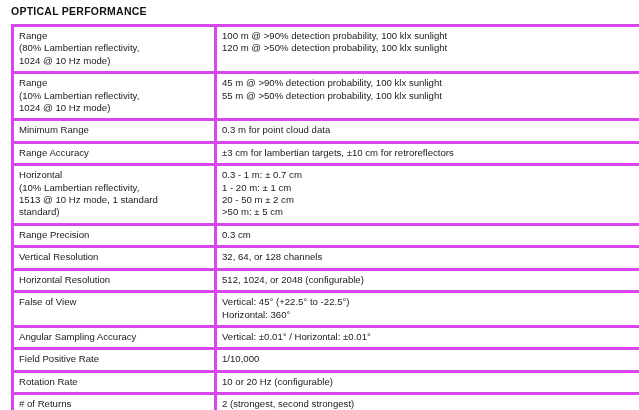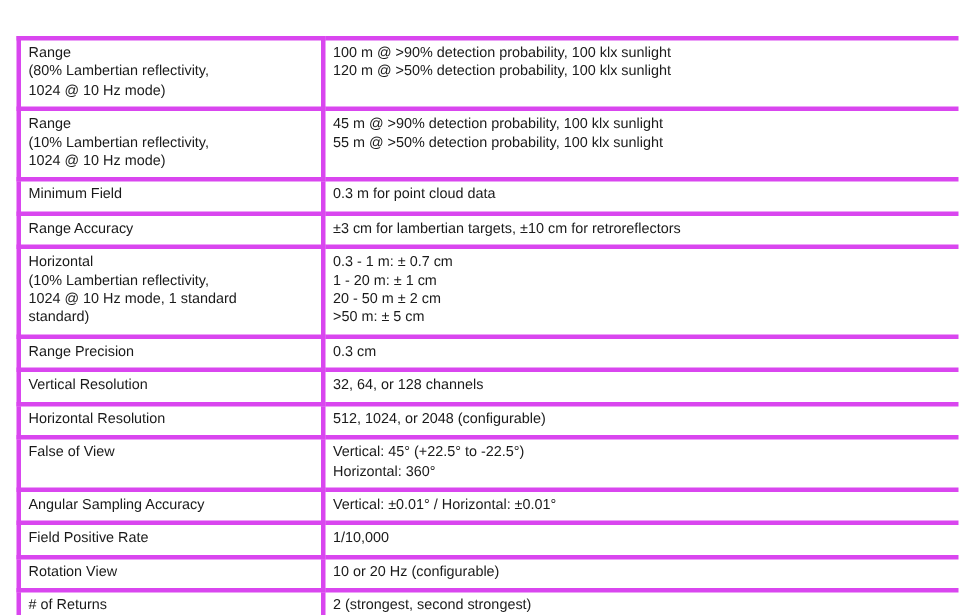--- a/index.html
+++ b/index.html
@@ -59,20 +59,21 @@
   }
   .pad-bottom-lg {
     padding-bottom: 14px;
   }
 </style>
 </head>
 <body>
 
 <div class="page">
 
+  <div class="section-title">OPTICAL PERFORMANCE</div>
 
   <table class="spec-table">
     <tbody>
         <tr>
           <td class="label pad-bottom-lg">
             <span class="cell-line">Range</span>
             <span class="cell-line">(80% Lambertian reflectivity,</span>
             <span class="cell-line">1024 @ 10 Hz mode)</span>
           </td>
           <td class="value pad-bottom-lg">
@@ -86,39 +87,39 @@
             <span class="cell-line">(10% Lambertian reflectivity,</span>
             <span class="cell-line">1024 @ 10 Hz mode)</span>
           </td>
           <td class="value pad-bottom-lg">
             <span class="cell-line">45 m @ &gt;90% detection probability, 100 klx sunlight</span>
             <span class="cell-line">55 m @ &gt;50% detection probability, 100 klx sunlight</span>
           </td>
         </tr>
         <tr>
           <td class="label">
-            <span class="cell-line">Minimum Field</span>
+            <span class="cell-line">Minimum Range</span>
           </td>
           <td class="value">
             <span class="cell-line">0.3 m for point cloud data</span>
           </td>
         </tr>
         <tr>
           <td class="label">
             <span class="cell-line">Range Accuracy</span>
           </td>
           <td class="value">
             <span class="cell-line">±3 cm for lambertian targets, ±10 cm for retroreflectors</span>
           </td>
         </tr>
         <tr>
           <td class="label">
             <span class="cell-line">Horizontal</span>
             <span class="cell-line">(10% Lambertian reflectivity,</span>
-            <span class="cell-line">1024 @ 10 Hz mode, 1 standard</span>
+            <span class="cell-line">1513 @ 10 Hz mode, 1 standard</span>
             <span class="cell-line">standard)</span>
           </td>
           <td class="value">
             <span class="cell-line">0.3 - 1 m: ± 0.7 cm</span>
             <span class="cell-line">1 - 20 m: ± 1 cm</span>
             <span class="cell-line">20 - 50 m ± 2 cm</span>
             <span class="cell-line">&gt;50 m: ± 5 cm</span>
           </td>
         </tr>
         <tr>
@@ -165,21 +166,21 @@
         <tr>
           <td class="label">
             <span class="cell-line">Field Positive Rate</span>
           </td>
           <td class="value">
             <span class="cell-line">1/10,000</span>
           </td>
         </tr>
         <tr>
           <td class="label">
-            <span class="cell-line">Rotation View</span>
+            <span class="cell-line">Rotation Rate</span>
           </td>
           <td class="value">
             <span class="cell-line">10 or 20 Hz (configurable)</span>
           </td>
         </tr>
         <tr>
           <td class="label">
             <span class="cell-line"># of Returns</span>
           </td>
           <td class="value">

